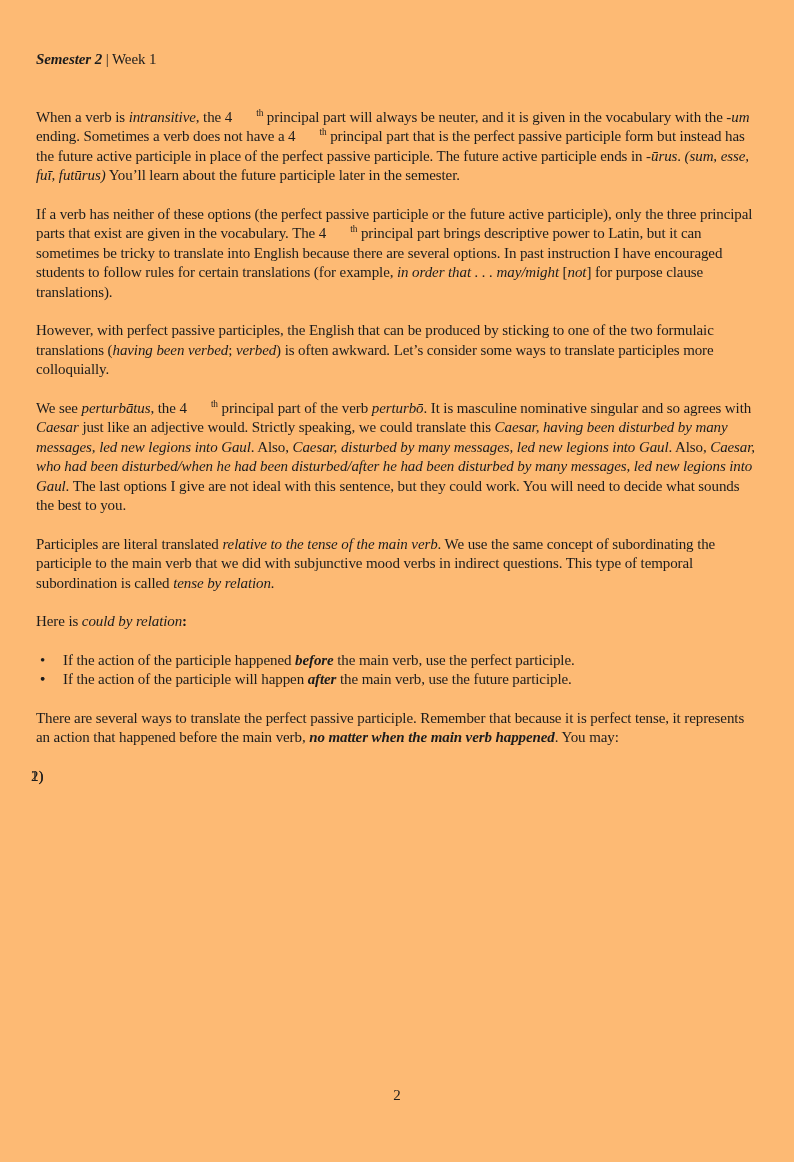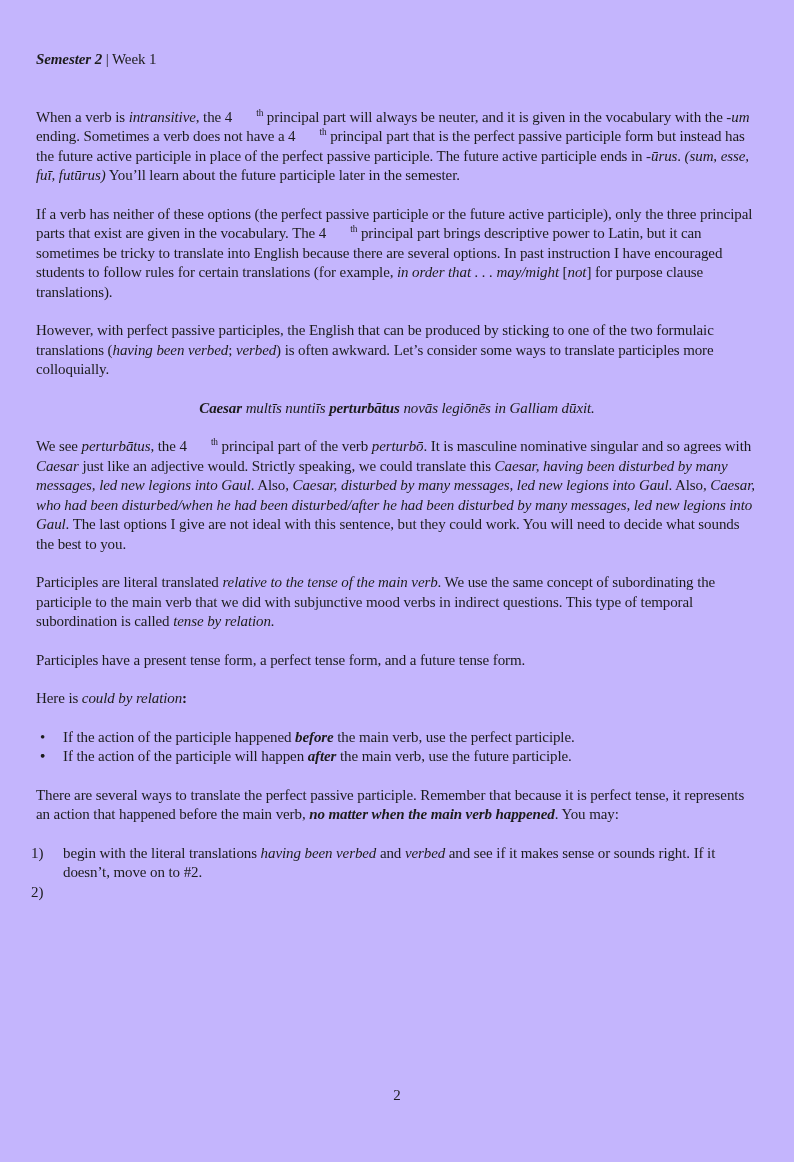--- a/index.html
+++ b/index.html
@@ -1,21 +1,21 @@
 <!DOCTYPE html>
 <html><head>
 <meta charset="utf-8">
 <style>
   html, body { margin: 0; padding: 0; background: #ffffff; }
   .page {
     position: relative;
     width: 794px;
     height: 1162px;
     margin: 0 auto;
-    background: #c4b5fd;
+    background: #fdba74;
     box-sizing: border-box;
     padding: 50px 36px 0 36px;
     overflow: hidden;
     font-family: "Liberation Serif", serif;
     font-size: 15px;
     line-height: 19.5px;
     color: #1c1c1c;
     letter-spacing: -0.1px;
   }
   .doc-header { margin: 0 0 38px 0; }
@@ -67,27 +67,25 @@
 <div class="page">
 
   <p class="doc-header"><span class="bi">Semester 2</span><span> | Week 1</span></p>
 
   <p class="para"><span>When a verb is </span><span class="i">intransitive</span><span>, the 4</span><span class="sup">th</span><span> principal part will always be neuter, and it is given in the vocabulary with the -</span><span class="i">um</span><span> ending. Sometimes a verb does not have a 4</span><span class="sup">th</span><span> principal part that is the perfect passive participle form but instead has the future active participle in place of the perfect passive participle. The future active participle ends in -</span><span class="i">ūrus</span><span>. </span><span class="i">(sum, esse, fuī, futūrus)</span><span> You’ll learn about the future participle later in the semester.</span></p>
 
   <p class="para"><span>If a verb has neither of these options (the perfect passive participle or the future active participle), only the three principal parts that exist are given in the vocabulary. The 4</span><span class="sup">th</span><span> principal part brings descriptive power to Latin, but it can sometimes be tricky to translate into English because there are several options. In past instruction I have encouraged students to follow rules for certain translations (for example, </span><span class="i">in order that . . . may/might</span><span> [</span><span class="i">not</span><span>] for purpose clause translations).</span></p>
 
   <p class="para"><span>However, with perfect passive participles, the English that can be produced by sticking to one of the two formulaic translations (</span><span class="i">having been verbed</span><span>; </span><span class="i">verbed</span><span>) is often awkward. Let’s consider some ways to translate participles more colloquially.</span></p>
 
-  <p class="example"><span class="bi">Caesar</span><span class="i"> multīs nuntiīs </span><span class="bi">perturbātus</span><span class="i"> novās legiōnēs in Galliam dūxit.</span></p>
 
   <p class="para"><span>We see </span><span class="i">perturbātus</span><span>, the 4</span><span class="sup">th</span><span> principal part of the verb </span><span class="i">perturbō</span><span>. It is masculine nominative singular and so agrees with </span><span class="i">Caesar</span><span> just like an adjective would. Strictly speaking, we could translate this </span><span class="i">Caesar, having been disturbed by many messages, led new legions into Gaul</span><span>. Also, </span><span class="i">Caesar, disturbed by many messages, led new legions into Gaul</span><span>. Also, </span><span class="i">Caesar, who had been disturbed/when he had been disturbed/after he had been disturbed by many messages, led new legions into Gaul</span><span>. The last options I give are not ideal with this sentence, but they could work. You will need to decide what sounds the best to you.</span></p>
 
   <p class="para"><span>Participles are literal translated </span><span class="i">relative to the tense of the main verb</span><span>. We use the same concept of subordinating the participle to the main verb that we did with subjunctive mood verbs in indirect questions. This type of temporal subordination is called </span><span class="i">tense by relation.</span></p>
 
-  <p class="para"><span>Participles have a present tense form, a perfect tense form, and a future tense form.</span></p>
 
   <p class="para"><span>Here is </span><span class="i">could by relation</span><span class="b">:</span></p>
 
   <ul class="bullets">
     <li>
       <span class="bullet-marker">•</span>
       <span class="li-text"><span>If the action of the participle happened </span><span class="bi">before</span><span> the main verb, use the perfect participle.</span></span>
     </li>
     <li>
       <span class="bullet-marker">•</span>
@@ -97,21 +95,20 @@
       <span class="li-text"><span>If the action of the participle will happen </span><span class="bi">after</span><span> the main verb, use the future participle.</span></span>
     </li>
   </ul>
 
 
   <p class="para"><span>There are several ways to translate the perfect passive participle. Remember that because it is perfect tense, it represents an action that happened before the main verb, </span><span class="bi">no matter when the main verb happened</span><span>. You may:</span></p>
 
   <ol class="numbered">
     <li>
       <span class="num-marker">1)</span>
-      <span class="li-text"><span>begin with the literal translations </span><span class="i">having been verbed</span><span> and </span><span class="i">verbed</span><span> and see if it makes sense or sounds right. If it doesn’t, move on to #2.</span></span>
     </li>
     <li>
       <span class="num-marker">2)</span>
     </li>
   </ol>
 
   <div class="page-footer">2</div>
 
 </div>
 

